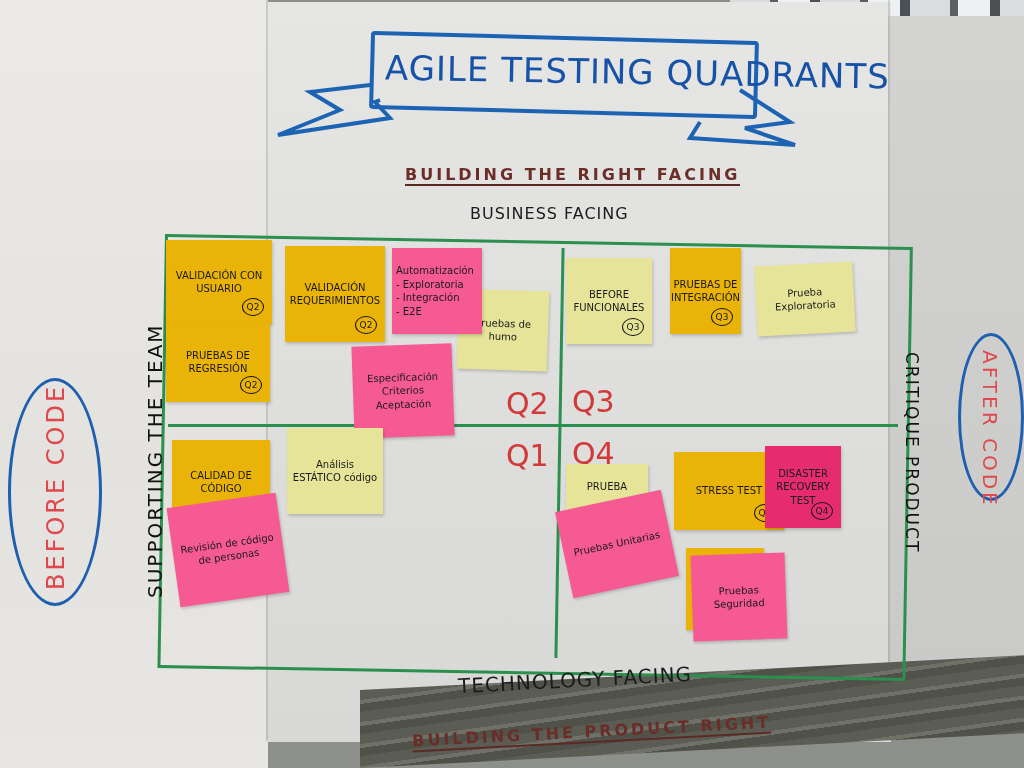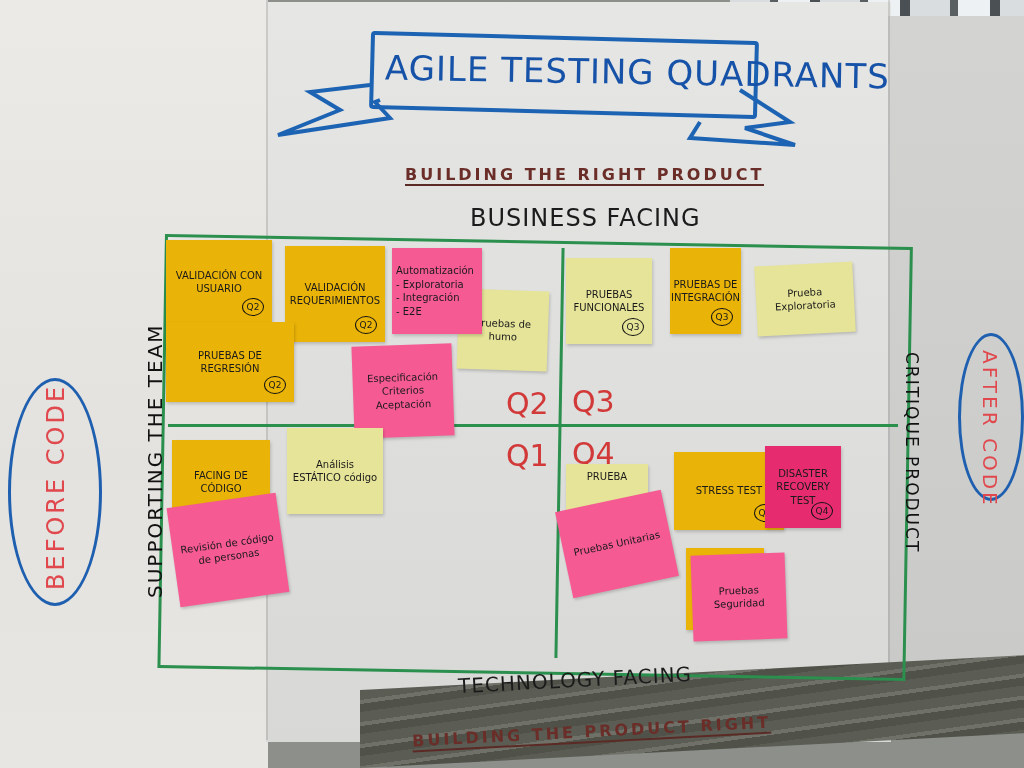--- a/index.html
+++ b/index.html
@@ -53,22 +53,22 @@
 <div class="seam" style="left:888px"></div>
 <div class="blinds"></div>
 
 <svg class="ribbon" style="left:270px;top:30px" width="530" height="120" viewBox="0 0 530 120">
   <path d="M100 55 L40 62 L70 80 L8 105 L120 88 L105 72 L110 70" fill="none" stroke="#1d63b3" stroke-width="4"></path>
   <path d="M470 60 L520 92 L475 98 L525 115 L420 108 L430 92" fill="none" stroke="#1d63b3" stroke-width="4"></path>
 </svg>
 <div class="title-banner"></div>
 <div class="title-text">AGILE TESTING QUADRANTS</div>
 
-<div class="hand underline" style="left:405px;top:165px;letter-spacing:3px">BUILDING THE RIGHT PRODUCT</div>
-<div class="hand" style="left:470px;top:204px;font-size:24px">BUSINESS FACING</div>
+<div class="hand underline" style="left:405px;top:165px;letter-spacing:3px">BUILDING THE RIGHT FACING</div>
+<div class="hand" style="left:470px;top:204px;font-size:16px">BUSINESS FACING</div>
 
 <div class="grid-box"></div>
 <div class="grid-h"></div>
 <div class="grid-v"></div>
 
 <div class="q" style="left:506px;top:386px">Q2</div>
 <div class="q" style="left:572px;top:384px">Q3</div>
 <div class="q" style="left:506px;top:438px">Q1</div>
 <div class="q" style="left:572px;top:436px">Q4</div>
 
@@ -95,51 +95,51 @@
 </div>
 <div class="note yellow" style="left:458px;top:290px;width:90px;height:80px;transform:rotate(2deg)">
   <span>Pruebas de humo</span>
 </div>
 <div class="note pink2" style="left:392px;top:248px;width:90px;height:86px;align-items:flex-start;text-align:center">
   <span>Automatización</span>
   <span>- Exploratoria</span>
   <span>- Integración</span>
   <span>- E2E</span>
 </div>
-<div class="note pink" style="left:166px;top:322px;width:128px;height:80px">
+<div class="note pink" style="left:166px;top:322px;width:104px;height:80px">
   <span>PRUEBAS DE REGRESIÓN</span>
   <span class="badge">Q2</span>
 </div>
 <div class="note pink2" style="left:353px;top:345px;width:100px;height:92px;transform:rotate(-2deg)">
   <span>Especificación Criterios Aceptación</span>
 </div>
 
 <div class="note yellow" style="left:566px;top:258px;width:86px;height:86px">
-  <span>PRUEBAS FUNCIONALES</span>
+  <span>BEFORE FUNCIONALES</span>
   <span class="badge">Q3</span>
 </div>
 <div class="note pink" style="left:670px;top:248px;width:71px;height:86px">
   <span>PRUEBAS DE INTEGRACIÓN</span>
   <span class="badge">Q3</span>
 </div>
 <div class="note yellow" style="left:756px;top:264px;width:98px;height:70px;transform:rotate(-3deg)">
   <span>Prueba Exploratoria</span>
 </div>
 
 <div class="note pink" style="left:172px;top:440px;width:98px;height:84px">
-  <span>FACING DE CÓDIGO</span>
+  <span>CALIDAD DE CÓDIGO</span>
 </div>
 <div class="note pink2" style="left:173px;top:500px;width:110px;height:100px;transform:rotate(-8deg)">
   <span>Revisión de código de personas</span>
 </div>
 <div class="note yellow" style="left:287px;top:428px;width:96px;height:86px">
   <span>Análisis ESTÁTICO código</span>
 </div>
 
-<div class="note yellow" style="left:566px;top:464px;width:82px;height:70px;justify-content:flex-start;padding-top:6px">
+<div class="note yellow" style="left:566px;top:464px;width:82px;height:70px;justify-content:flex-start;padding-top:16px">
   <span>PRUEBA</span>
 </div>
 <div class="note pink2" style="left:563px;top:500px;width:108px;height:88px;transform:rotate(-12deg)">
   <span>Pruebas Unitarias</span>
 </div>
 <div class="note pink" style="left:674px;top:452px;width:110px;height:78px">
   <span>STRESS TEST</span>
   <span class="badge">Q4</span>
 </div>
 <div class="note magenta" style="left:765px;top:446px;width:76px;height:82px">

